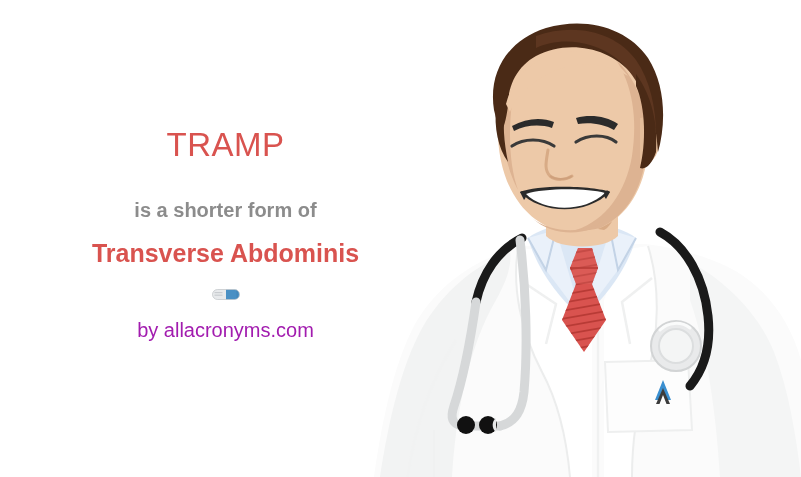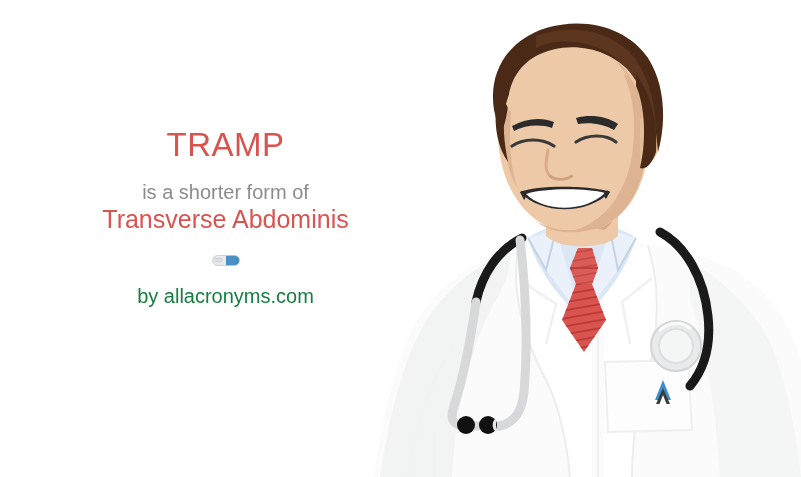--- a/index.html
+++ b/index.html
@@ -36,51 +36,51 @@
   .acronym-title {
     margin-top: 128px;
     font-size: 33px;
     font-weight: 400;
     color: #d9534f;
     letter-spacing: 0.5px;
     line-height: 1;
     text-align: center;
   }
   .shorter-form-text {
-    margin-top: 21px;
+    margin-top: 39px;
     font-size: 20px;
-    font-weight: 400;
+    font-weight: 700;
     color: #8c8c8c;
     line-height: 1;
     text-align: center;
   }
   .expansion {
-    margin-top: 2px;
+    margin-top: 18px;
     font-size: 25px;
-    font-weight: 400;
+    font-weight: 700;
     color: #d9534f;
     line-height: 1.25;
     text-align: center;
     max-width: 380px;
   }
   .pill-wrap {
     margin-top: 18px;
     height: 14px;
     display: flex;
     align-items: center;
     justify-content: center;
   }
   .pill-icon {
     display: block;
   }
   .attribution {
     margin-top: 19px;
     font-size: 20px;
     font-weight: 400;
-    color: #15803d;
+    color: #a21caf;
     line-height: 1;
     text-align: center;
   }
 
   
   .illustration {
     position: absolute;
     right: 0;
     top: 0;
     width: 441px;

